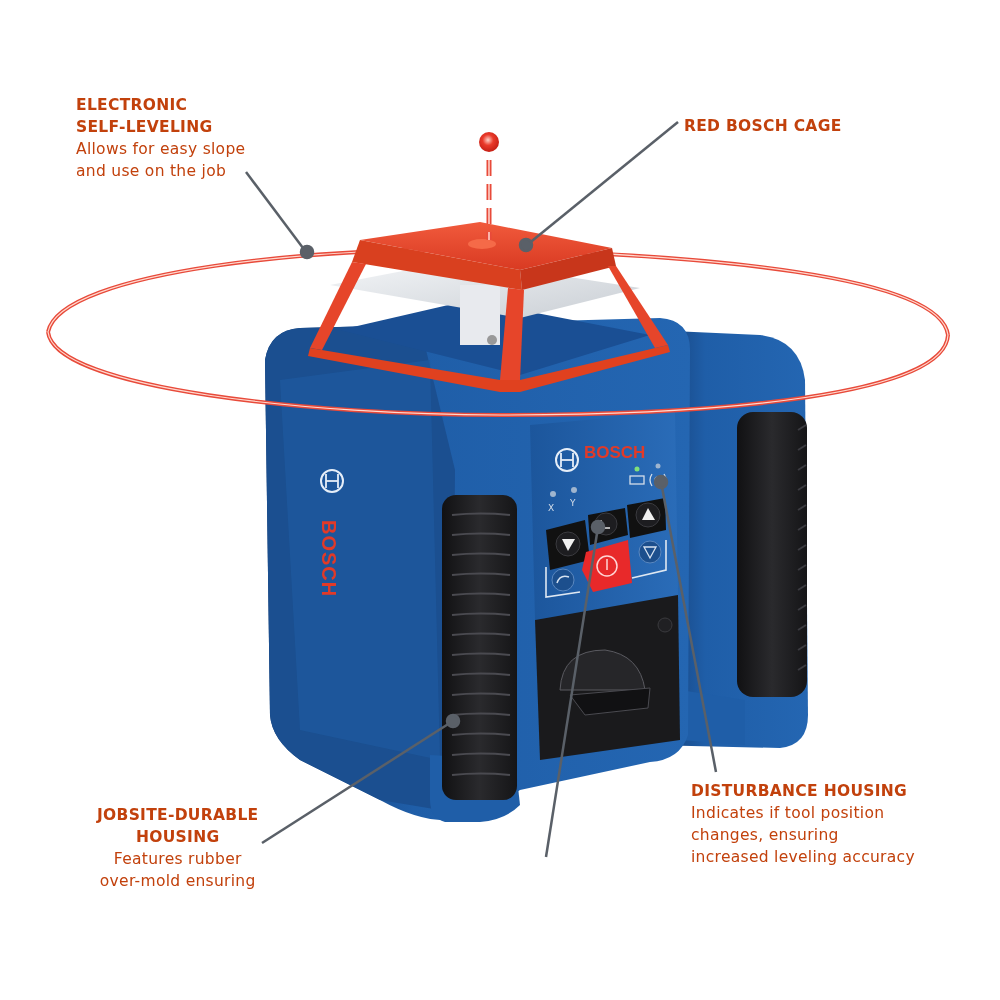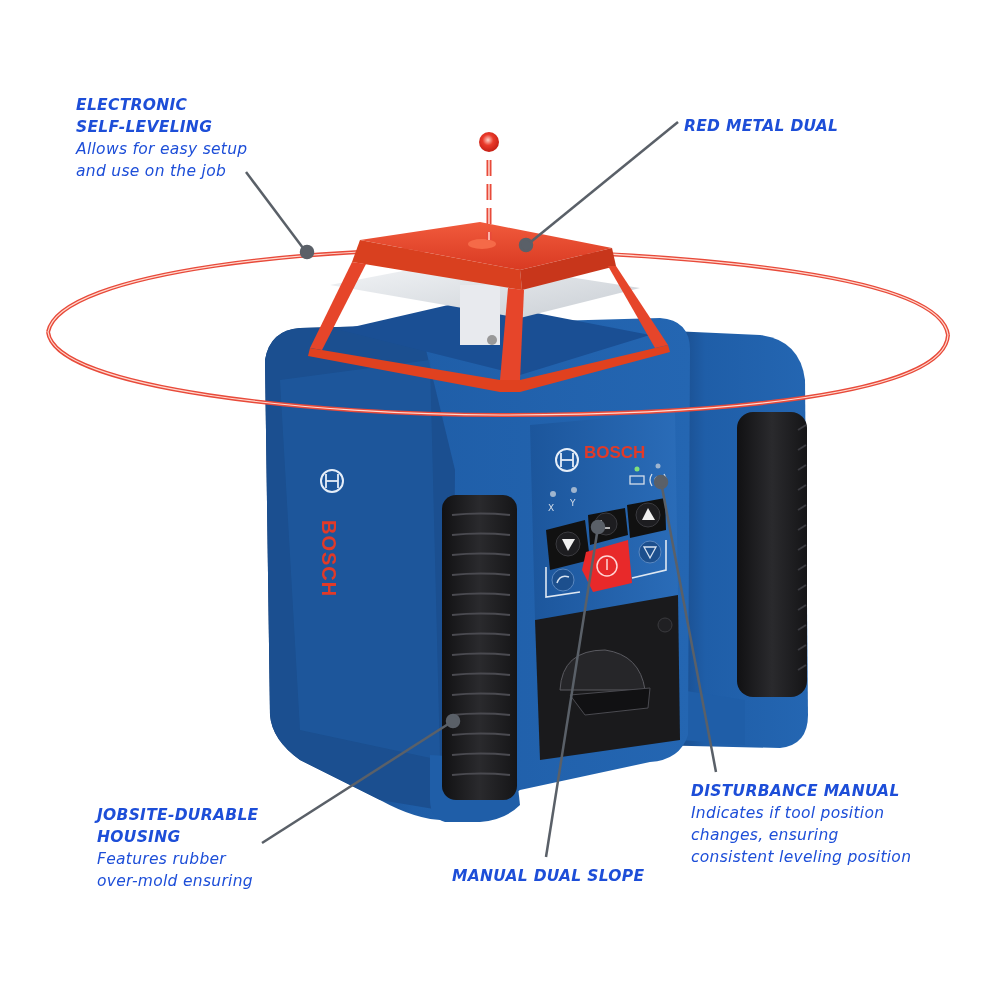--- a/index.html
+++ b/index.html
@@ -1,23 +1,23 @@
 <!DOCTYPE html>
 <html><head>
   <meta charset="utf-8">
   <style>
     html, body { margin: 0; padding: 0; background: #ffffff; }
     body { width: 1000px; height: 1000px; position: relative; overflow: hidden; font-family: "DejaVu Sans", sans-serif; }
     .scene { position: absolute; left: 0; top: 0; width: 1000px; height: 1000px; }
-    .callout { position: absolute; color: #1d4ed8; font-style: italic; }
+    .callout { position: absolute; color: #c2410c; }
     .callout .title { font-weight: bold; font-size: 15.5px; line-height: 22px; letter-spacing: 0.3px; white-space: pre-line; }
     .callout .desc { font-size: 15.5px; line-height: 22px; letter-spacing: 0.3px; white-space: pre-line; }
     #c-self-level { left: 76px; top: 94px; }
     #c-cage { left: 684px; top: 115px; }
-    #c-housing { left: 97px; top: 804px; }
+    #c-housing { left: 97px; top: 804px; text-align: center; }
     #c-slope { left: 452px; top: 865px; }
     #c-disturb { left: 691px; top: 780px; }
   </style>
 </head>
 <body>
 
 <svg class="scene" viewBox="0 0 1000 1000" xmlns="http://www.w3.org/2000/svg">
   <defs>
     <linearGradient id="blueBody" x1="0" y1="0" x2="1" y2="0">
       <stop offset="0" stop-color="#153b70"></stop>
@@ -205,37 +205,36 @@
     <line x1="546" y1="857" x2="598" y2="527"></line>
     <circle cx="598" cy="527" r="6"></circle>
     <line x1="716" y1="772" x2="661" y2="482"></line>
     <circle cx="661" cy="482" r="6"></circle>
   </g>
 </svg>
 
 <div class="callout" id="c-self-level">
   <div class="title">ELECTRONIC
 SELF-LEVELING</div>
-  <div class="desc">Allows for easy setup
+  <div class="desc">Allows for easy slope
 and use on the job</div>
 </div>
 
 <div class="callout" id="c-cage">
-  <div class="title">RED METAL DUAL</div>
+  <div class="title">RED BOSCH CAGE</div>
 </div>
 
 <div class="callout" id="c-housing">
   <div class="title">JOBSITE-DURABLE
 HOUSING</div>
   <div class="desc">Features rubber
 over-mold ensuring</div>
 </div>
 
 <div class="callout" id="c-slope">
-  <div class="title">MANUAL DUAL SLOPE</div>
 </div>
 
 <div class="callout" id="c-disturb">
-  <div class="title">DISTURBANCE MANUAL</div>
+  <div class="title">DISTURBANCE HOUSING</div>
   <div class="desc">Indicates if tool position
 changes, ensuring
-consistent leveling position</div>
+increased leveling accuracy</div>
 </div>
 
 </body></html>

